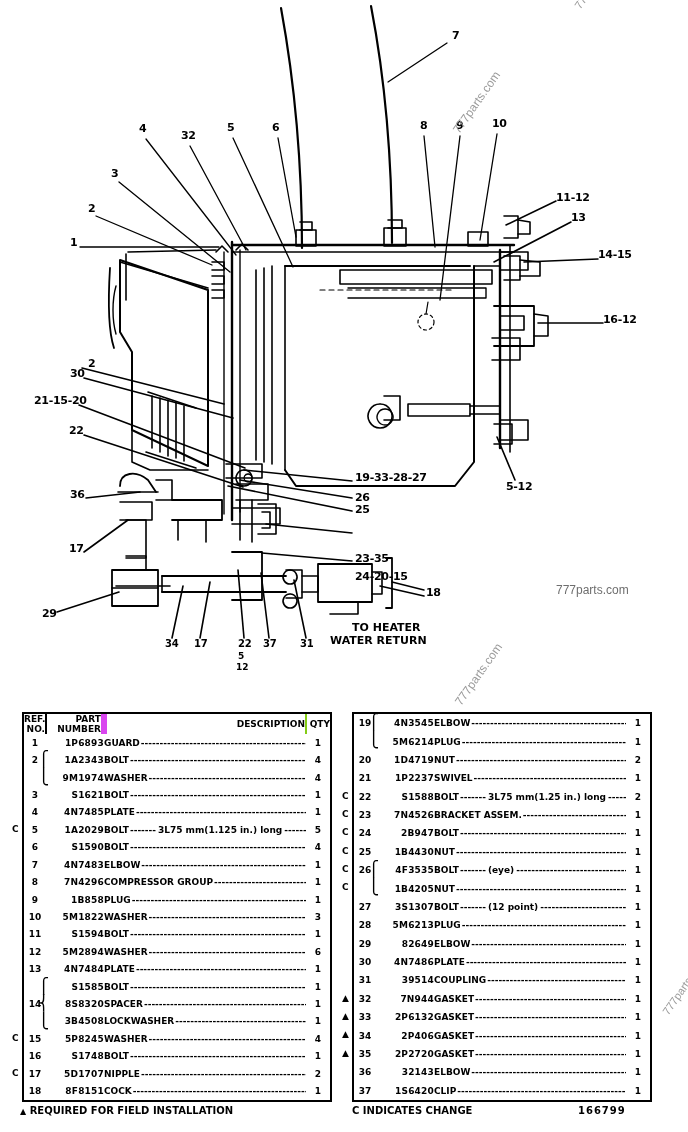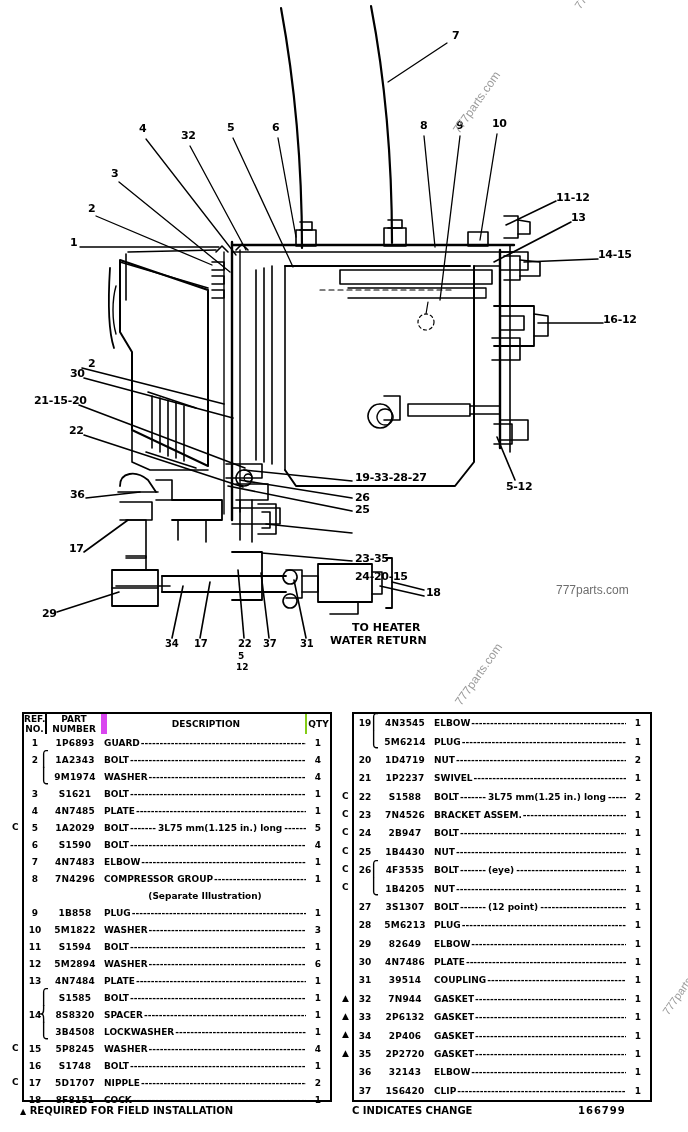--- a/index.html
+++ b/index.html
@@ -59,26 +59,26 @@
   }
   table.parts td,table.parts th{
     border:0;
     padding:0;
     font-size:9px;
     line-height:10px;
     vertical-align:middle;
     color:#000;
   }
   .c-ref{width:22px;text-align:center;font-size:9px;border-right:2px solid #000;position:relative;}
-  .c-pn{width:56px;text-align:center;padding-left:3px;font-size:9px;border-right:2px solid #000;letter-spacing:0.2px;}
+  .c-pn{width:56px;text-align:right;padding-left:3px;font-size:9px;border-right:2px solid #000;letter-spacing:0.2px;}
   .c-desc{text-align:left;padding-left:3px;font-size:9px;border-right:2px solid #000;position:relative;overflow:hidden;}
   .c-qty{width:22px;text-align:center;font-size:9px;}
 
   thead th{
-    font-size:7.5px;line-height:8px;text-align:center;
+    font-size:7.5px;line-height:8px;text-align:right;
     border-bottom:2px solid #000;
     padding:3px 0 3px 0;
   }
   thead th.h-ref{border-right:2px solid #000;}
   thead th.h-pn{border-right:6px solid #d946ef;}
   thead th.h-desc{border-right:2px solid #84cc16;margin-left:8px;}
 
   tbody tr{height:17px;}
   .desc-line{display:flex;align-items:flex-end;gap:1px;width:100%;}
   .desc-label{flex:0 0 auto;}
@@ -438,28 +438,20 @@
             <td class="c-pn">7N4296</td>
             <td class="c-desc">
               <div class="desc-line">
                 <span class="desc-label">COMPRESSOR GROUP</span>
                 <span class="desc-fill">--------------------------------------------------------------------------------</span>
               </div>
             </td>
             <td class="c-qty">1</td>
           </tr>
           <tr>
-            <td class="c-ref"><span></span></td>
-            <td class="c-pn"></td>
-            <td class="c-desc">
-              <div class="subnote">(Separate Illustration)</div>
-            </td>
-            <td class="c-qty"></td>
-          </tr>
-          <tr>
             <td class="c-ref"><span>9</span></td>
             <td class="c-pn">1B858</td>
             <td class="c-desc">
               <div class="desc-line">
                 <span class="desc-label">PLUG</span>
                 <span class="desc-fill">--------------------------------------------------------------------------------</span>
               </div>
             </td>
             <td class="c-qty">1</td>
           </tr>

